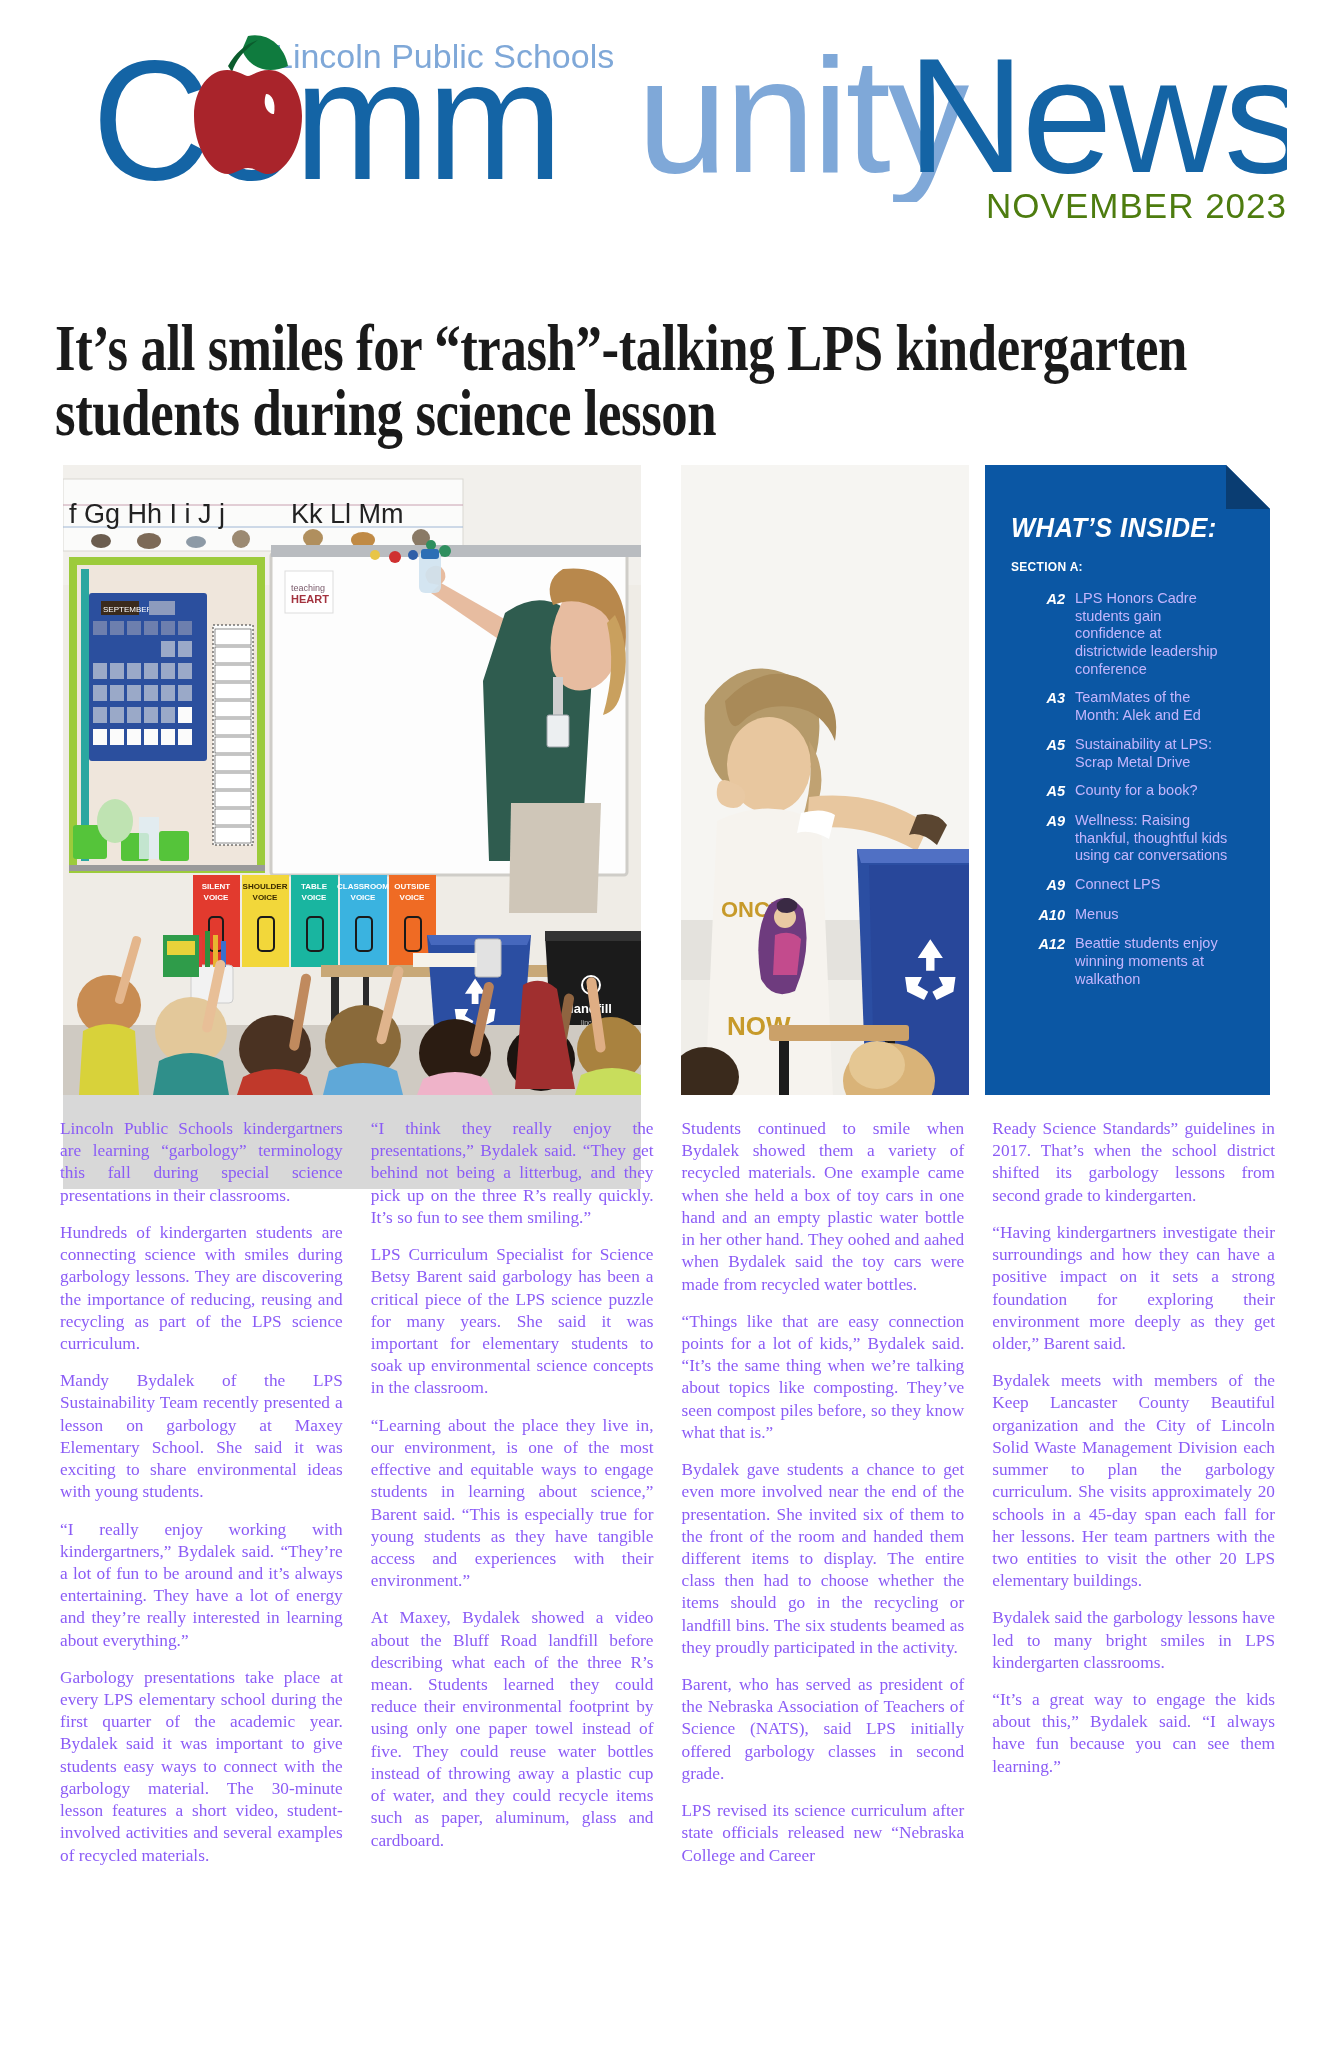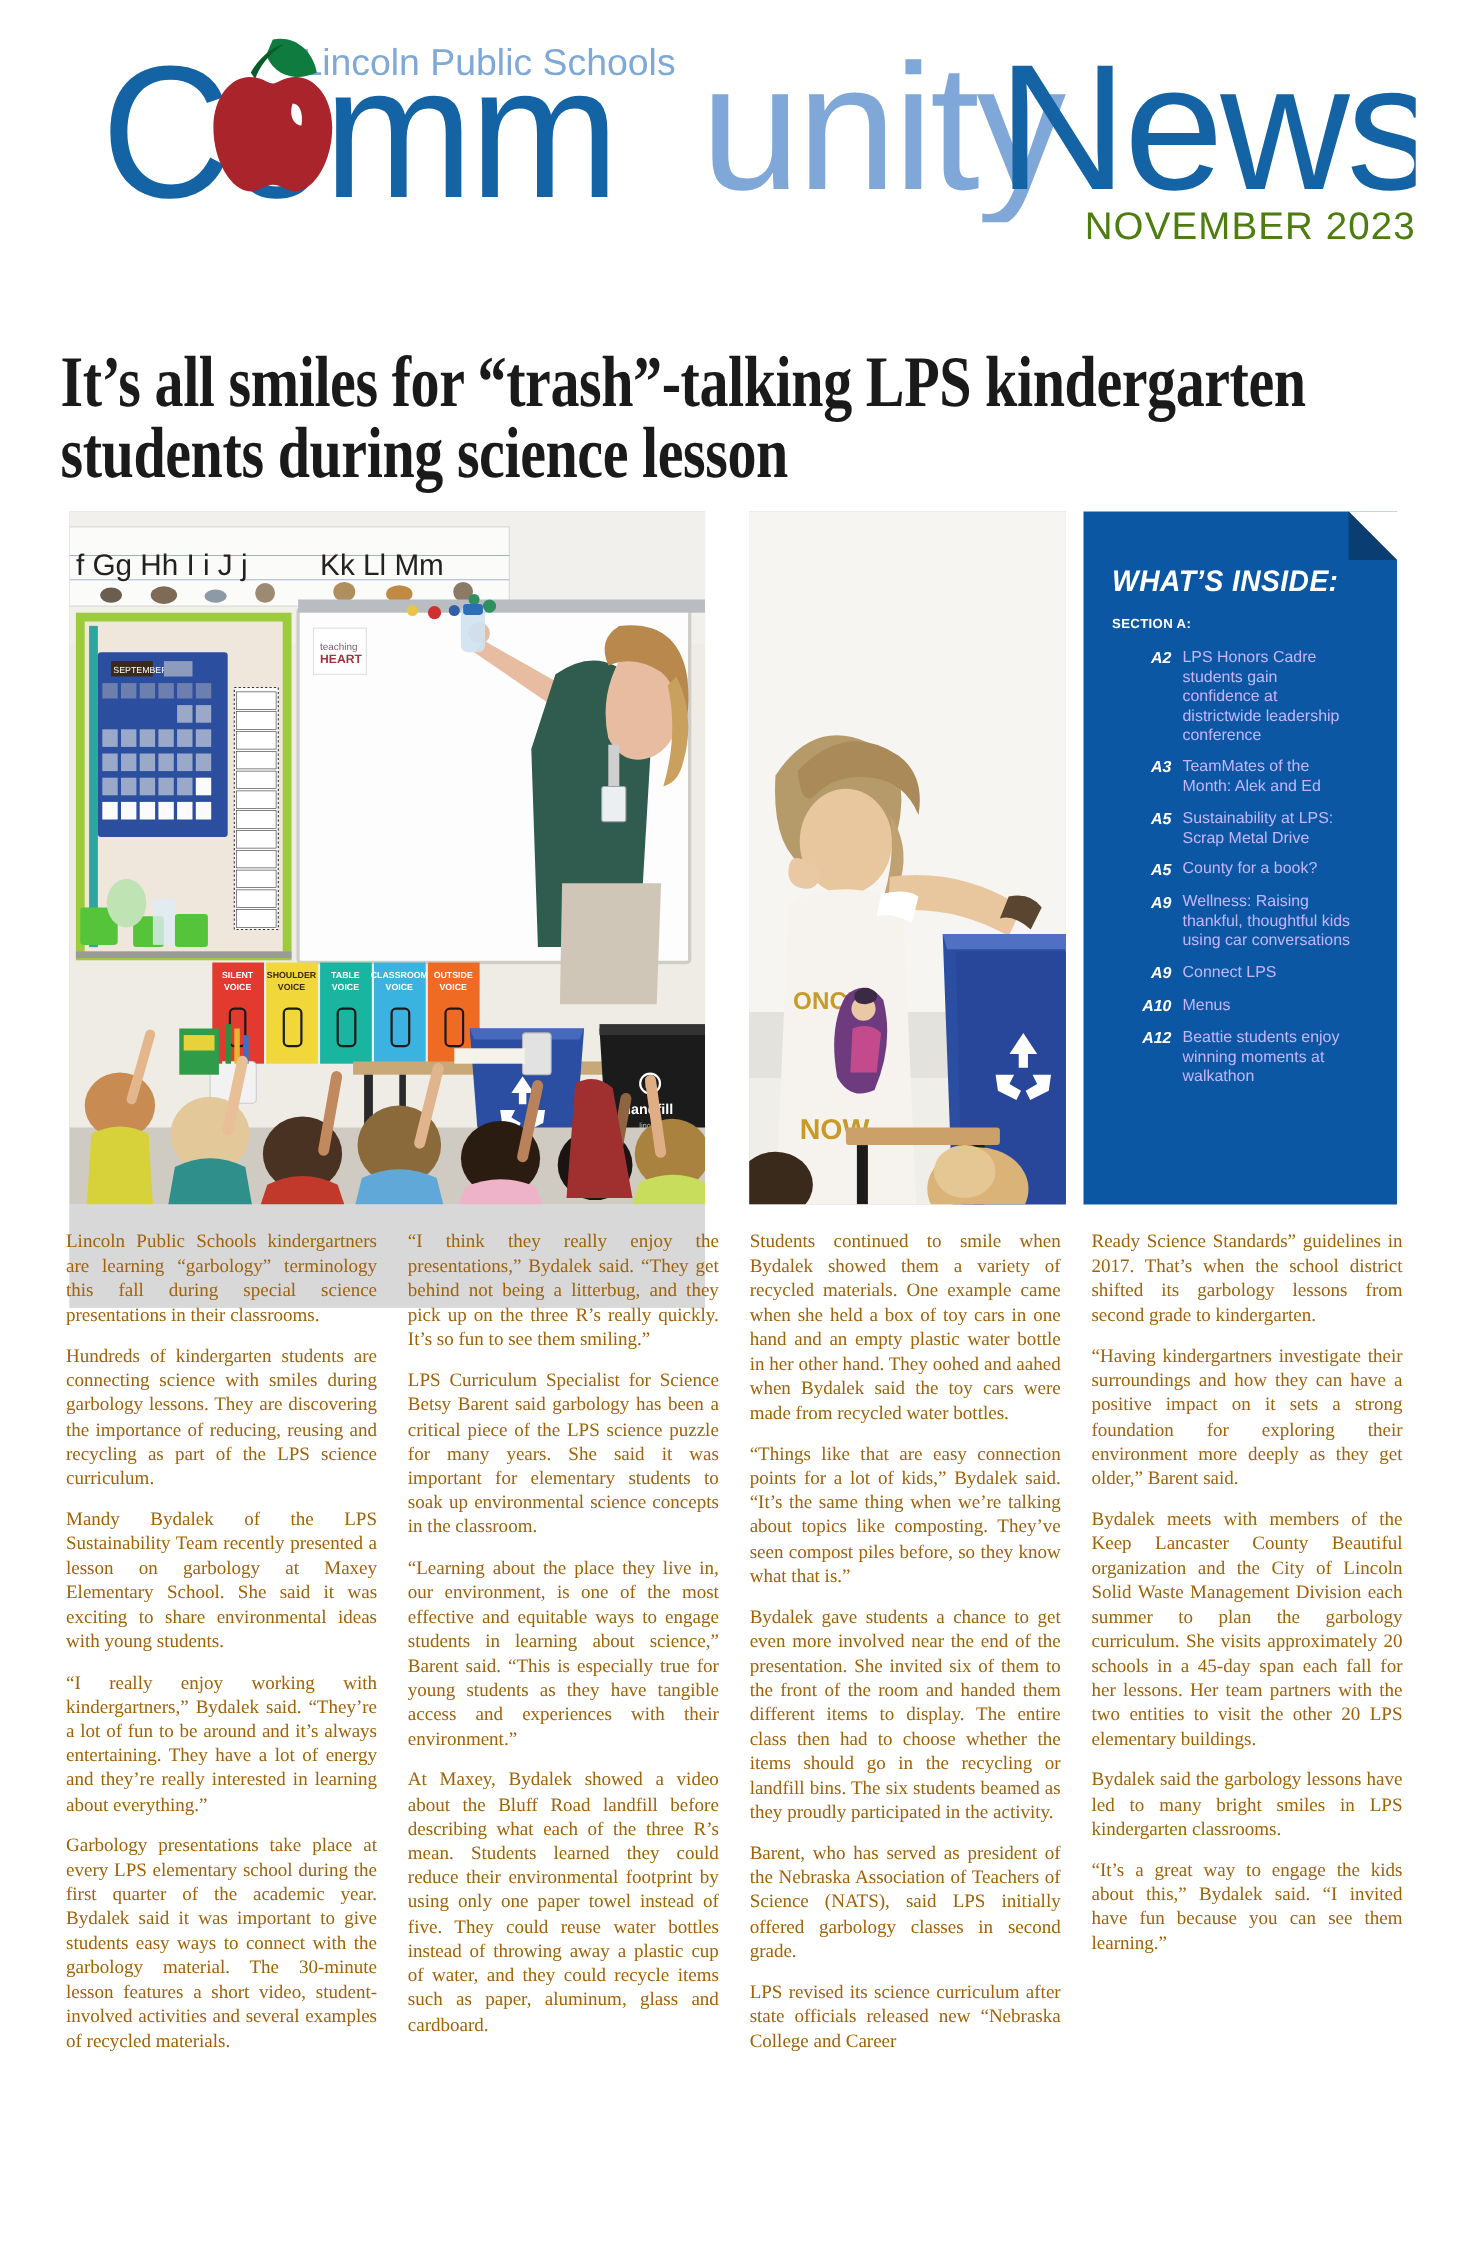--- a/index.html
+++ b/index.html
@@ -92,21 +92,21 @@
     display:flex;gap:28px;
   }
   .col{width:286px;}
   .col p{
     margin:0 0 15px 0;
     font-size:17.3px;
     line-height:1.285;
     text-align:justify;
     text-justify:inter-word;
     hyphens:none;
-    color:#a16207;
+    color:#8b5cf6;
   }
   .col p:last-child{margin-bottom:0;}
 </style>
 </head>
 <body>
 
 <div class="page">
 
   <div class="masthead">
     <div class="logo-wrap">
@@ -472,17 +472,17 @@
         <p>“Things like that are easy connection points for a lot of kids,” Bydalek said. “It’s the same thing when we’re talking about topics like composting. They’ve seen compost piles before, so they know what that is.”</p>
         <p>Bydalek gave students a chance to get even more involved near the end of the presentation. She invited six of them to the front of the room and handed them different items to display. The entire class then had to choose whether the items should go in the recycling or landfill bins. The six students beamed as they proudly participated in the activity.</p>
         <p>Barent, who has served as president of the Nebraska Association of Teachers of Science (NATS), said LPS initially offered garbology classes in second grade.</p>
         <p>LPS revised its science curriculum after state officials released new “Nebraska College and Career</p>
       </div>
     <div class="col" id="col4">
         <p>Ready Science Standards” guidelines in 2017. That’s when the school district shifted its garbology lessons from second grade to kindergarten.</p>
         <p>“Having kindergartners investigate their surroundings and how they can have a positive impact on it sets a strong foundation for exploring their environment more deeply as they get older,” Barent said.</p>
         <p>Bydalek meets with members of the Keep Lancaster County Beautiful organization and the City of Lincoln Solid Waste Management Division each summer to plan the garbology curriculum. She visits approximately 20 schools in a 45-day span each fall for her lessons. Her team partners with the two entities to visit the other 20 LPS elementary buildings.</p>
         <p>Bydalek said the garbology lessons have led to many bright smiles in LPS kindergarten classrooms.</p>
-        <p>“It’s a great way to engage the kids about this,” Bydalek said. “I invited have fun because you can see them learning.”</p>
+        <p>“It’s a great way to engage the kids about this,” Bydalek said. “I always have fun because you can see them learning.”</p>
       </div>
   </div>
 
 </div>
 
 </body></html>

